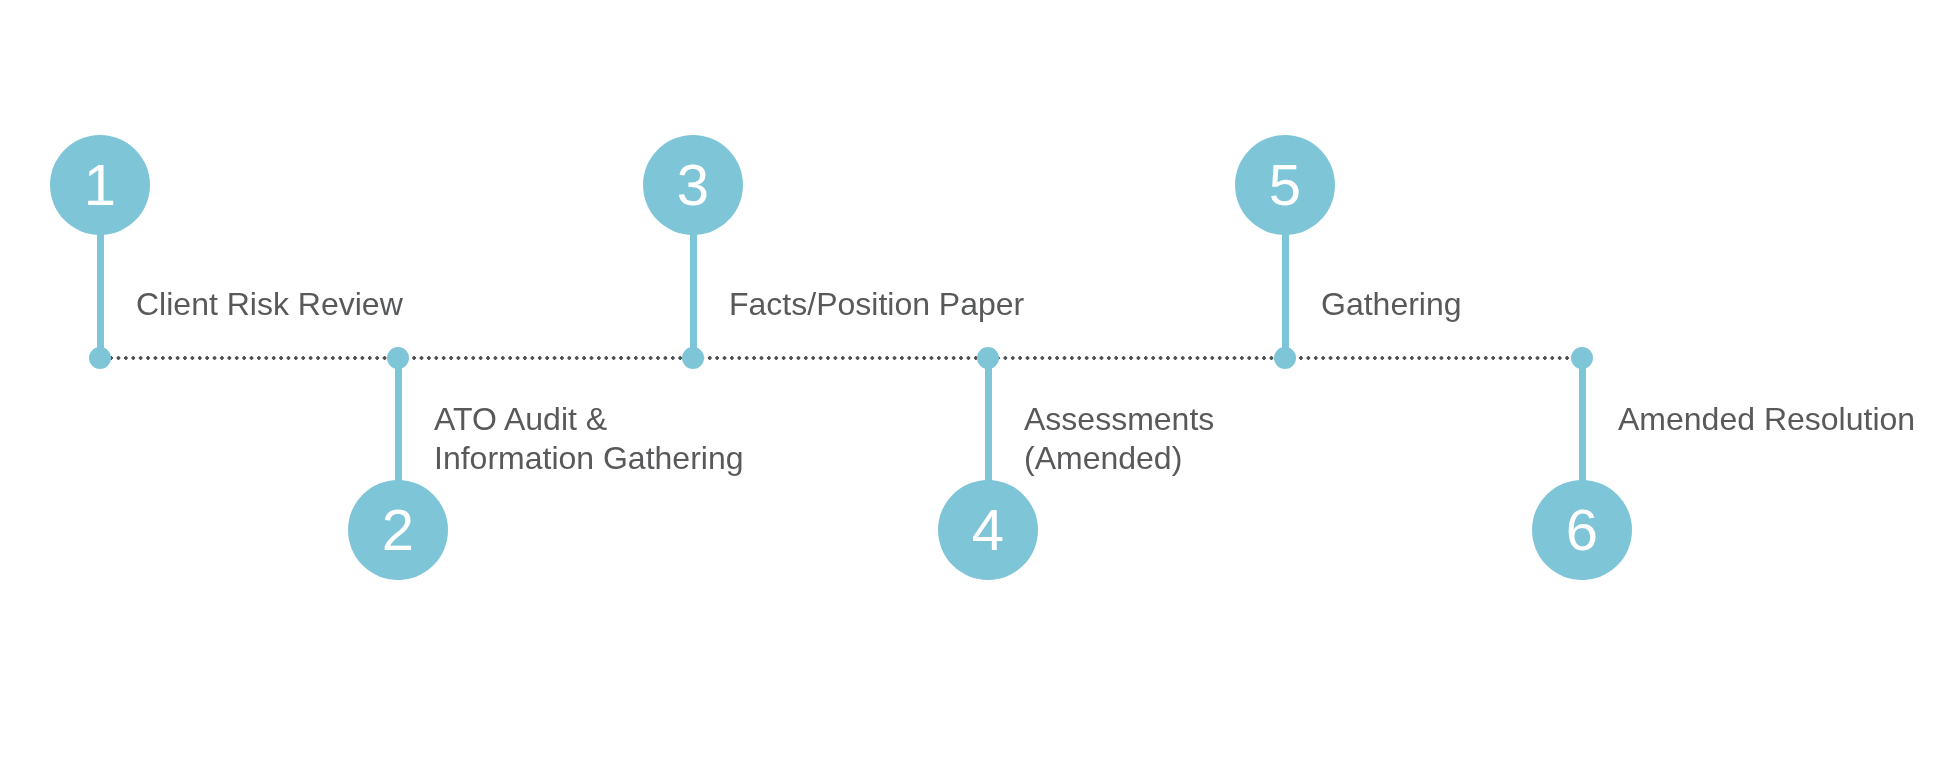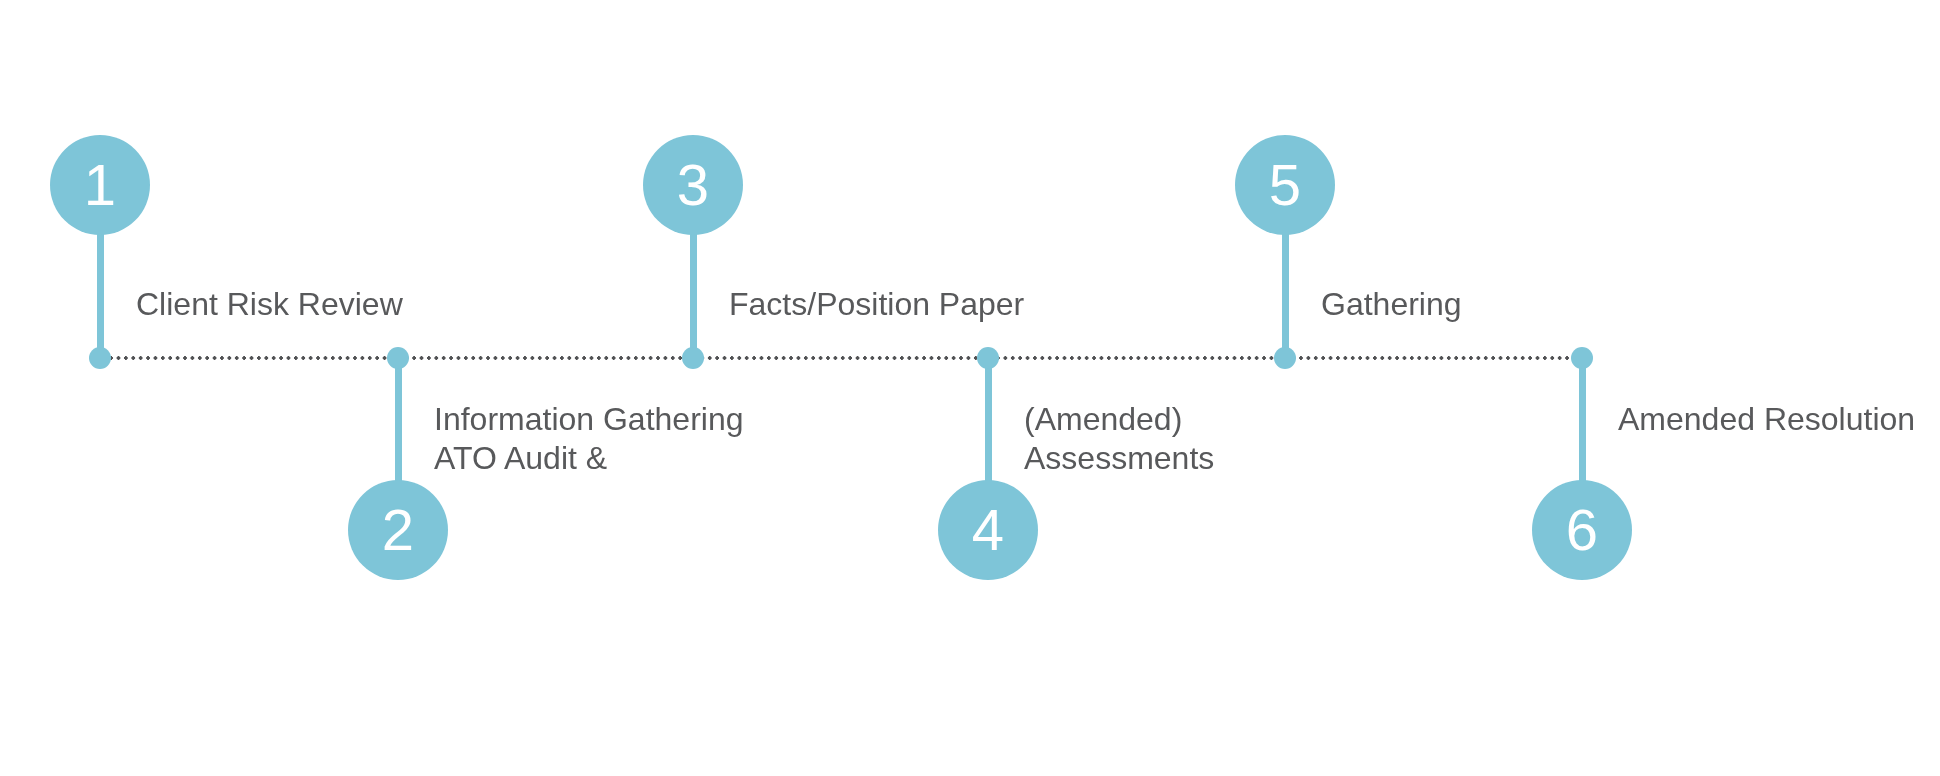--- a/index.html
+++ b/index.html
@@ -63,22 +63,22 @@
     </div>
   </div>
 
   <div class="step below" style="left:398px">
     <div class="stem"></div>
     <div class="bubble">
       <span>2</span>
     </div>
     <div class="node"></div>
     <div class="label">
+      <div>ATO Audit &amp;</div>
       <div>Information Gathering</div>
-      <div>ATO Audit &amp;</div>
     </div>
   </div>
 
   <div class="step above" style="left:693px">
     <div class="stem"></div>
     <div class="bubble">
       <span>3</span>
     </div>
     <div class="node"></div>
     <div class="label">
@@ -87,22 +87,22 @@
     </div>
   </div>
 
   <div class="step below" style="left:988px">
     <div class="stem"></div>
     <div class="bubble">
       <span>4</span>
     </div>
     <div class="node"></div>
     <div class="label">
+      <div>Assessments</div>
       <div>(Amended)</div>
-      <div>Assessments</div>
     </div>
   </div>
 
   <div class="step above" style="left:1285px">
     <div class="stem"></div>
     <div class="bubble">
       <span>5</span>
     </div>
     <div class="node"></div>
     <div class="label">

